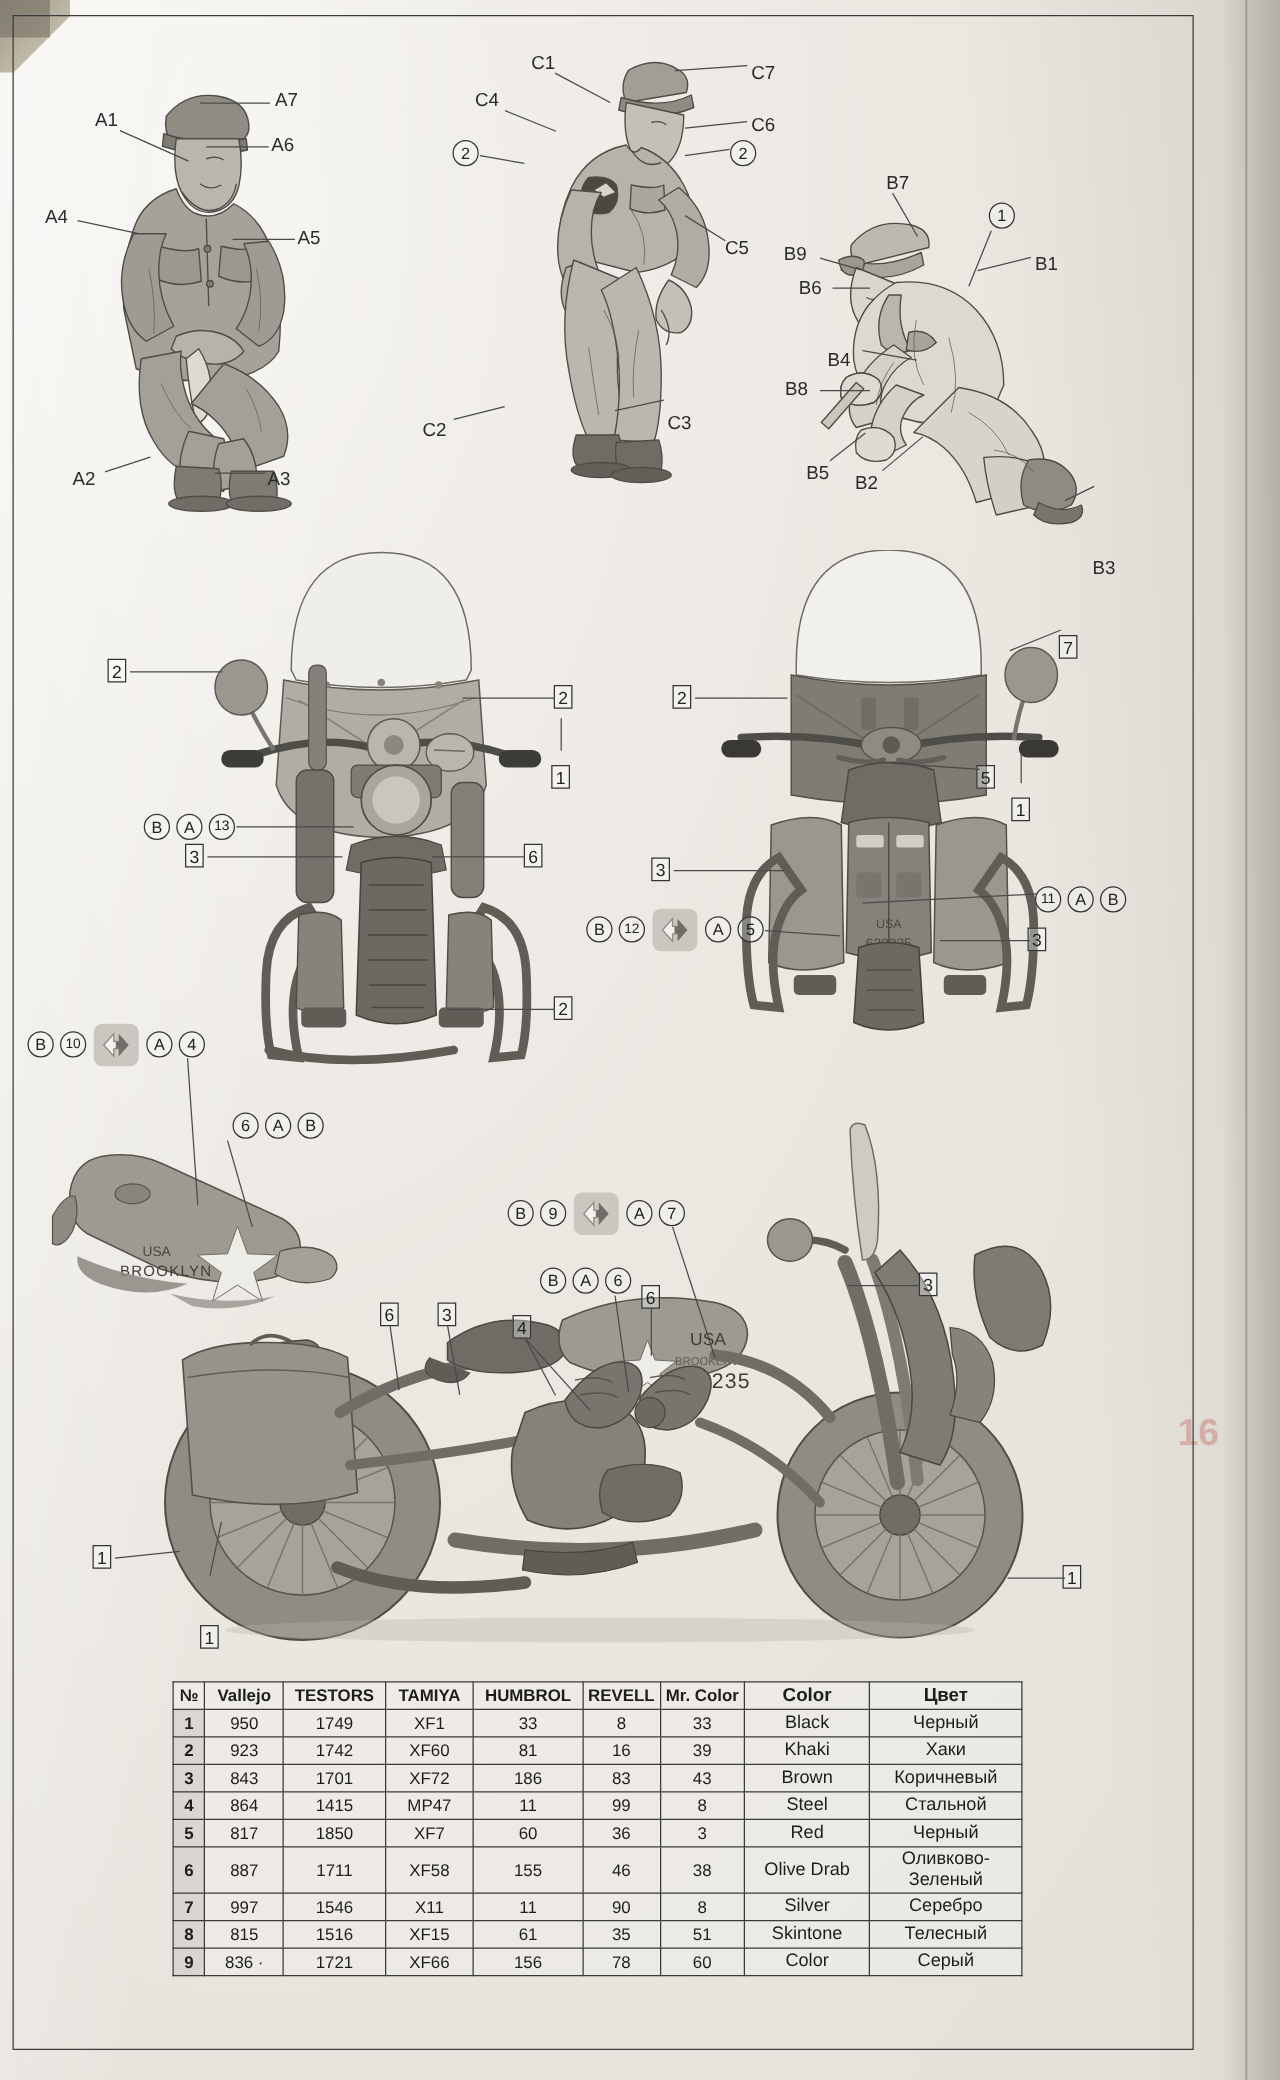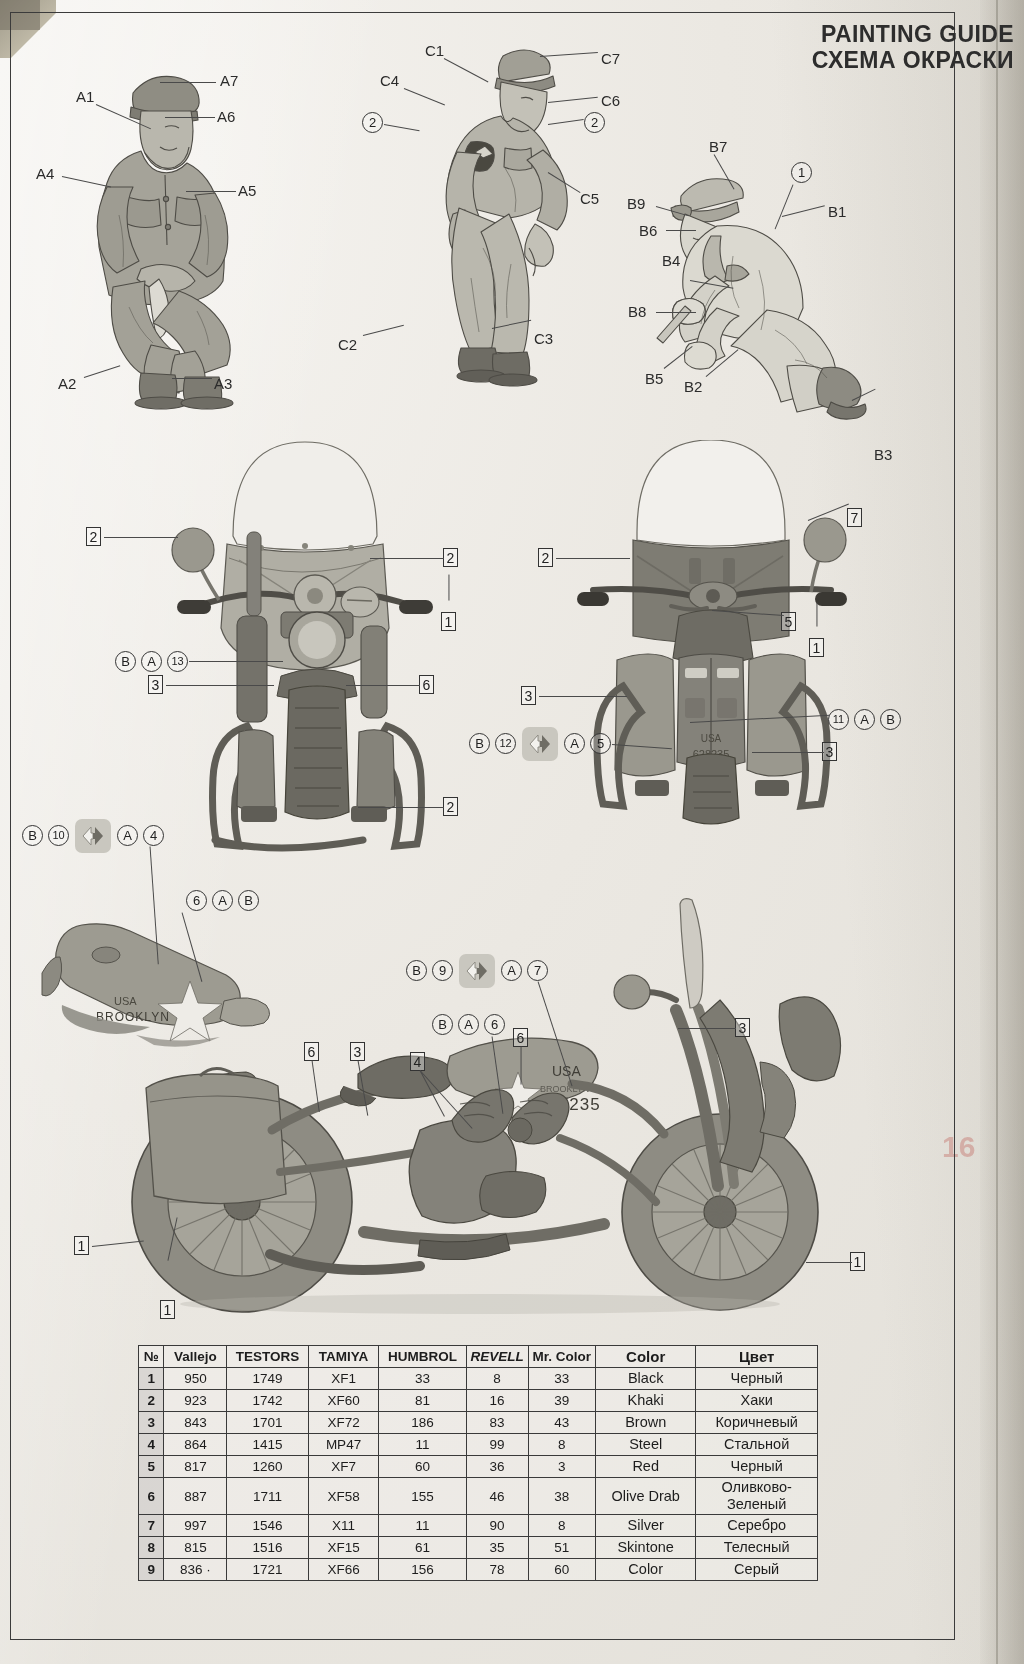--- a/index.html
+++ b/index.html
@@ -104,41 +104,37 @@
   }
   table.paints th{font-weight:bold;font-size:13.5px;}
   table.paints td.num{background:rgba(120,120,120,.18);font-weight:bold;width:20px;}
   table.paints th.c-color,table.paints th.c-cvet{font-size:15px;}
   table.paints td.c-color,table.paints td.c-cvet{font-size:14.5px;}
   .col-num{width:22px;}
   .col-va{width:62px;}
   .col-te{width:80px;}
   .col-ta{width:70px;}
   .col-hu{width:86px;}
-  .col-re{width:58px;font-style:italic;}
+  .col-re{width:58px;}
   .col-mr{width:70px;}
   .col-co{width:106px;margin-top:16px;}
   .col-cv{width:126px;}
 </style>
 </head>
 <body>
 
 <div id="sheet">
   <div class="page-edge"></div>
   <div class="edge-fold"></div>
   <div class="ghost-page">16</div>
   <div class="corner-tape"></div>
   <div class="corner-tape2"></div>
 
   <div class="frame"></div>
 
-  <div class="header">
-    <div class="l1">PAINTING GUIDE</div>
-    <div class="l2">СХЕМА ОКРАСКИ</div>
-  </div>
 
   <div class="art" style="left:55px;top:55px;width:230px;height:355px;">
     <svg width="230" height="355" viewBox="0 0 230 355">
       <g fill="#a5a399" stroke="#4e4c46" stroke-width="1.1" stroke-linejoin="round">
 
         <path d="M78 38 q16 -20 42 -16 q22 4 24 22 q1 8 -4 12 l-58 4 q-6 -10 -4 -22z" fill="#8f8d83"></path>
         <path d="M76 52 q30 10 66 4 l1 9 q-34 8 -68 -3z" fill="#7e7c73"></path>
 
         <path d="M86 56 q-4 30 6 46 q10 16 26 12 q14 -4 18 -20 q4 -18 0 -38z" fill="#b9b7ad"></path>
         <path d="M110 72 q8 -3 14 1" fill="none"></path>
@@ -322,21 +318,21 @@
 
   <div class="lab" style="left:627px;top:195px;">B9</div>
   <div class="ln" style="left:656px;top:206px;width:34px;transform:rotate(16deg);"></div>
 
   <div class="lab" style="left:639px;top:222px;">B6</div>
   <div class="ln" style="left:666px;top:230px;width:30px;"></div>
 
   <div class="lab" style="left:828px;top:203px;">B1</div>
   <div class="ln" style="left:782px;top:216px;width:44px;transform:rotate(-14deg);"></div>
 
-  <div class="lab" style="left:662px;top:252px;">B4</div>
+  <div class="lab" style="left:662px;top:280px;">B4</div>
   <div class="ln" style="left:690px;top:280px;width:44px;transform:rotate(10deg);"></div>
 
   <div class="lab" style="left:628px;top:303px;">B8</div>
   <div class="ln" style="left:656px;top:312px;width:40px;"></div>
 
   <div class="lab" style="left:645px;top:370px;">B5</div>
   <div class="ln" style="left:664px;top:368px;width:36px;transform:rotate(-38deg);"></div>
 
   <div class="lab" style="left:684px;top:378px;">B2</div>
   <div class="ln" style="left:706px;top:376px;width:42px;transform:rotate(-40deg);"></div>
@@ -729,21 +725,21 @@
             <td>MP47</td>
             <td>11</td>
             <td>99</td>
             <td>8</td>
             <td class="c-color">Steel</td>
             <td class="c-cvet">Стальной</td>
           </tr>
           <tr>
             <td class="num">5</td>
             <td>817</td>
-            <td>1260</td>
+            <td>1850</td>
             <td>XF7</td>
             <td>60</td>
             <td>36</td>
             <td>3</td>
             <td class="c-color">Red</td>
             <td class="c-cvet">Черный</td>
           </tr>
           <tr>
             <td class="num">6</td>
             <td>887</td>

